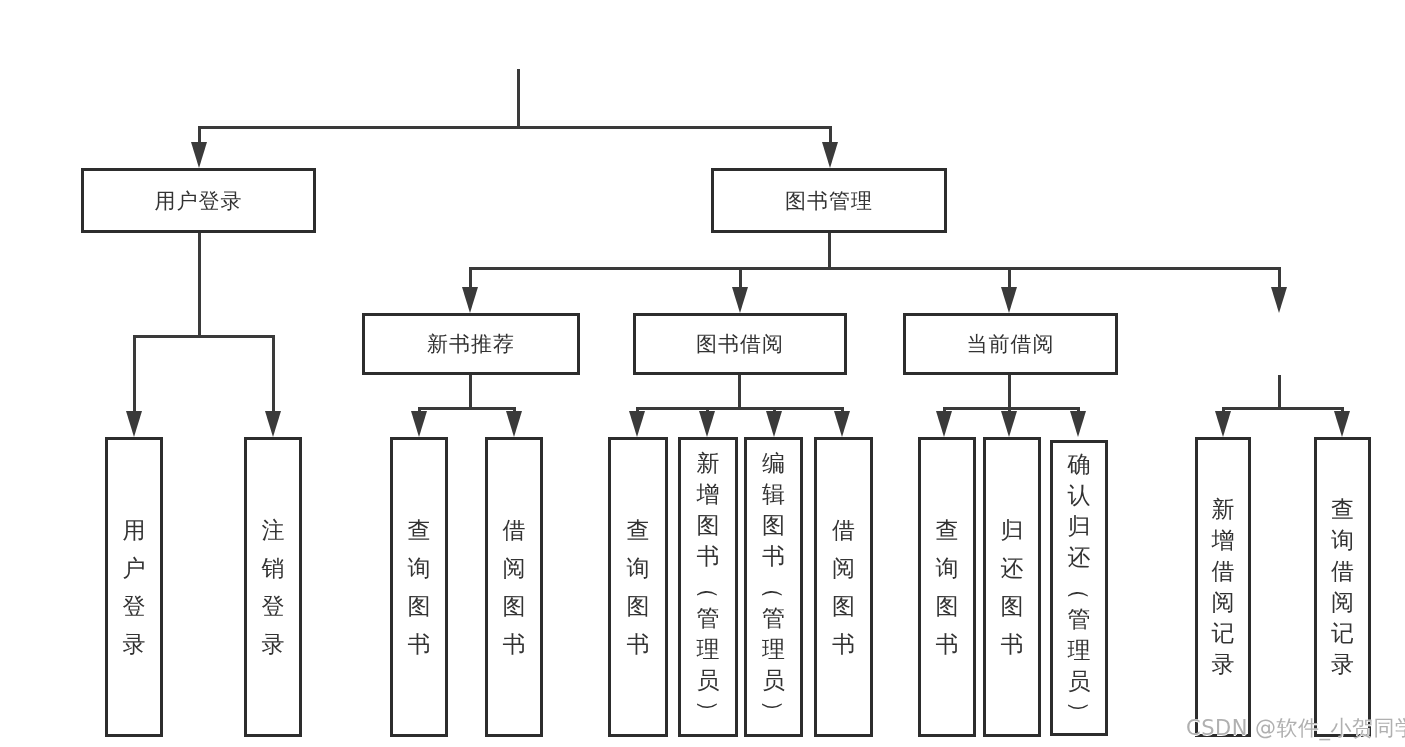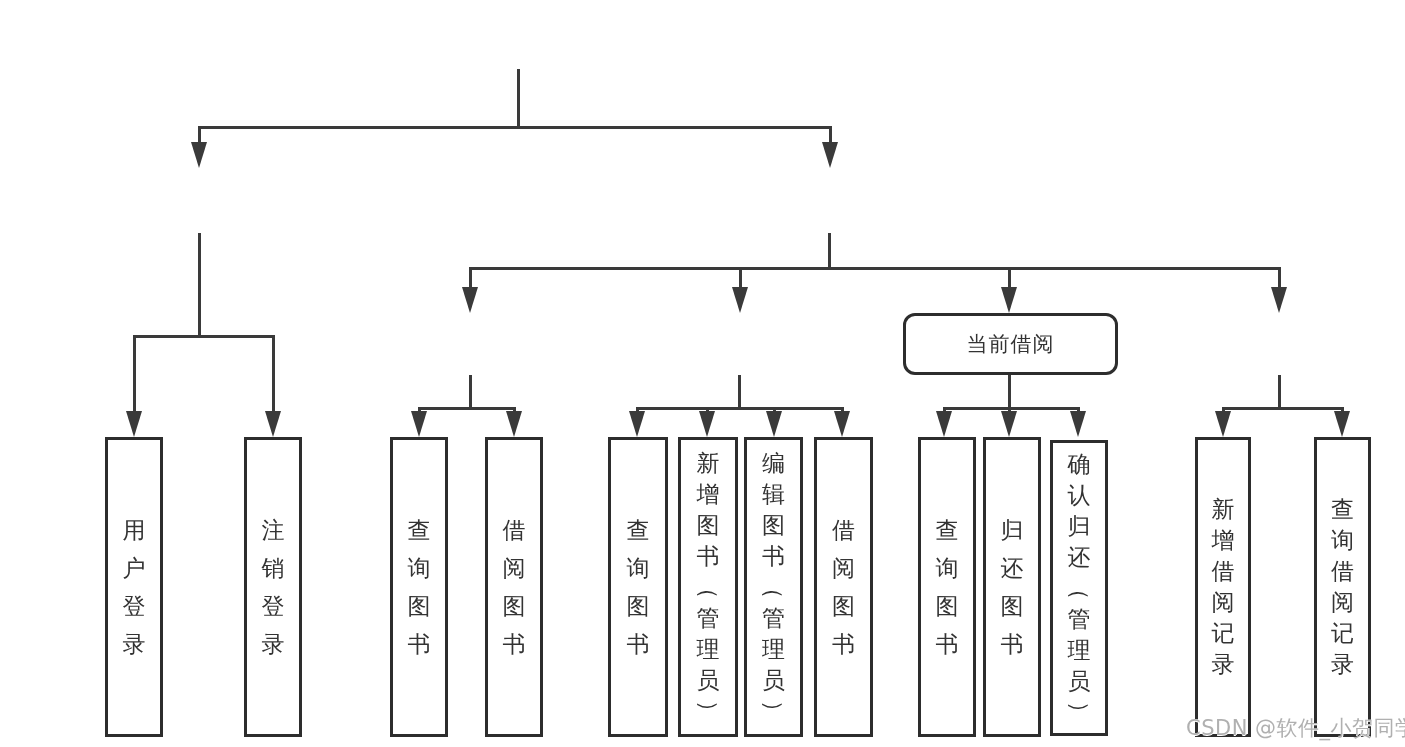--- a/index.html
+++ b/index.html
@@ -78,21 +78,33 @@
     <div class="line" style="left: 1007.5px; top: 407px; width: 3px; height: 6px;"></div>
     <div class="arrow" style="left: 1001px; top: 411px;"></div>
     <div class="line" style="left: 1076.5px; top: 407px; width: 3px; height: 6px;"></div>
     <div class="arrow" style="left: 1070px; top: 411px;"></div>
     <div class="line" style="left: 1277.5px; top: 375px; width: 3px; height: 32px;"></div>
     <div class="line" style="left: 1221.5px; top: 407px; width: 122px; height: 3px;"></div>
     <div class="line" style="left: 1221.5px; top: 407px; width: 3px; height: 6px;"></div>
     <div class="arrow" style="left: 1215px; top: 411px;"></div>
     <div class="line" style="left: 1340.5px; top: 407px; width: 3px; height: 6px;"></div>
     <div class="arrow" style="left: 1334px; top: 411px;"></div>
-    <div class="node" style="left: 903px; top: 313px; width: 215px; height: 62px; border-radius: 12px;">
+    <div class="node" style="left: 81px; top: 168px; width: 235px; height: 65px;">
+      <span class="hlabel">用户登录</span>
+    </div>
+    <div class="node" style="left: 711px; top: 168px; width: 236px; height: 65px;">
+      <span class="hlabel">图书管理</span>
+    </div>
+    <div class="node" style="left: 362px; top: 313px; width: 218px; height: 62px;">
+      <span class="hlabel">新书推荐</span>
+    </div>
+    <div class="node" style="left: 633px; top: 313px; width: 214px; height: 62px;">
+      <span class="hlabel">图书借阅</span>
+    </div>
+    <div class="node" style="left: 903px; top: 313px; width: 215px; height: 62px;">
       <span class="hlabel">当前借阅</span>
     </div>
     <div class="node" style="left: 105px; top: 437px; width: 58px; height: 300px;">
       <div class="vcol">
         <span class="vchar" style="line-height: 38px;">用</span>
         <span class="vchar" style="line-height: 38px;">户</span>
         <span class="vchar" style="line-height: 38px;">登</span>
         <span class="vchar" style="line-height: 38px;">录</span>
       </div>
     </div>

